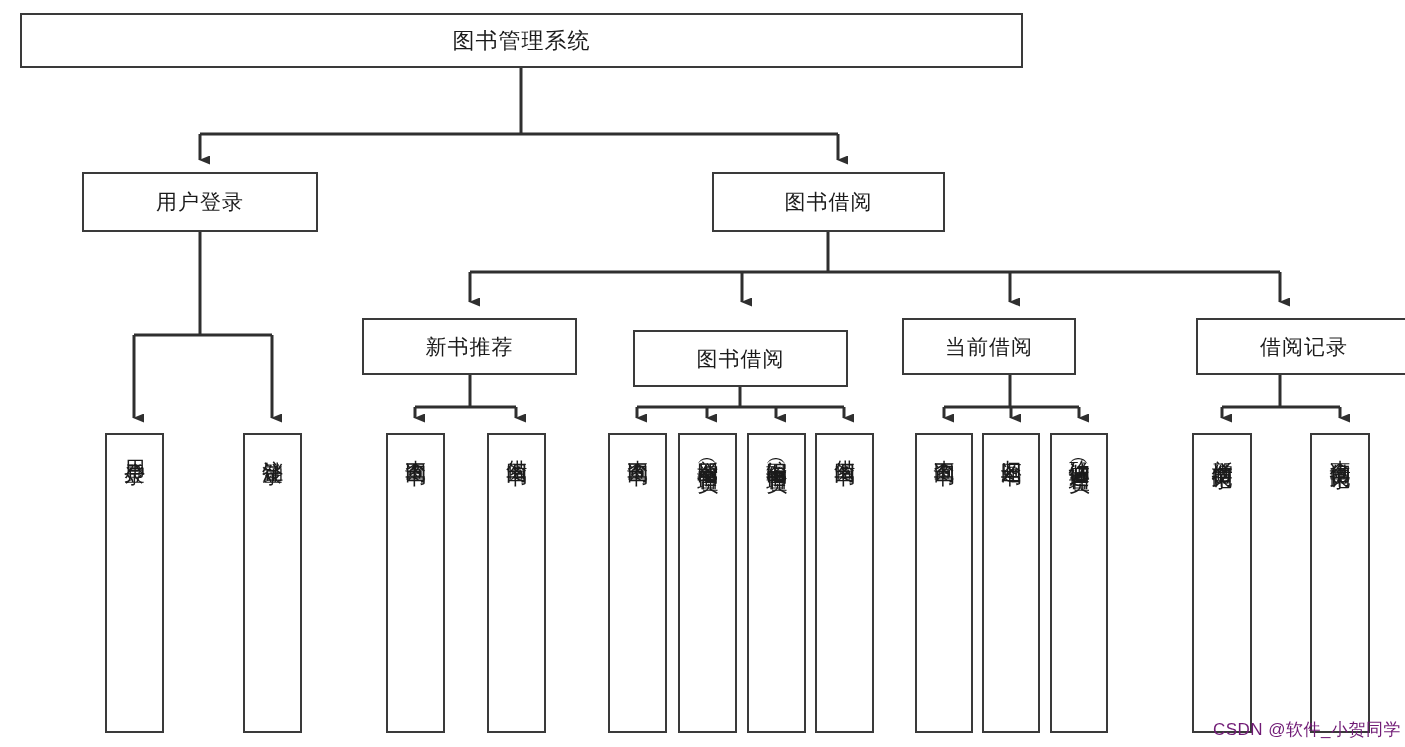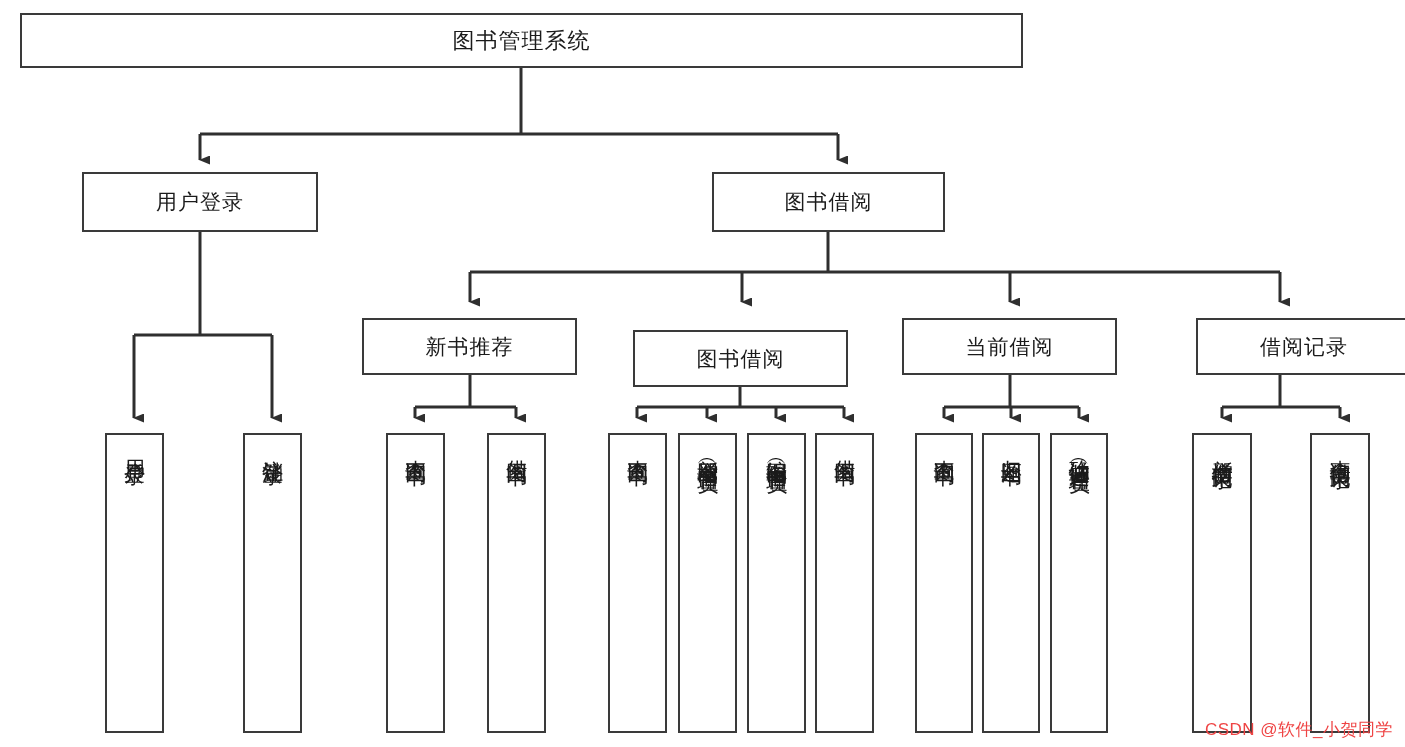--- a/index.html
+++ b/index.html
@@ -10,22 +10,22 @@
 
   .node{position:absolute;box-sizing:border-box;background:#ffffff;
         border:2px solid #3a3a3a;display:flex;align-items:center;
         justify-content:center;color:#1b1b1b;}
   .node.h{font-size:21px;letter-spacing:1px;}
   .node.root{font-size:22px;}
   .node.v{padding-top:8px;align-items:flex-start;}
   .vtext{writing-mode:vertical-rl;text-orientation:upright;
          font-size:21px;line-height:1.16;letter-spacing:2px;
          white-space:nowrap;}
-  .watermark{position:absolute;right:12px;bottom:6px;font-size:17px;
-             color:#ef4444;letter-spacing:.5px;white-space:nowrap;}
+  .watermark{position:absolute;right:4px;bottom:6px;font-size:17px;
+             color:#701a75;letter-spacing:.5px;white-space:nowrap;}
 </style>
 </head>
 <body>
 
 <div id="stage">
 
   <svg id="wires" viewBox="0 0 1405 747" xmlns="http://www.w3.org/2000/svg">
     <defs>
       <marker id="arw" markerWidth="10" markerHeight="11" refX="4.5" refY="10" orient="auto" markerUnits="userSpaceOnUse">
         <path d="M0,0 L9,0 L4.5,11 Z" fill="#2f2f2f"></path>
@@ -85,21 +85,21 @@
   <div class="node h" style="left:712px;top:172px;width:233px;height:60px;">
     <span>图书借阅</span>
   </div>
 
   <div class="node h" style="left:362px;top:318px;width:215px;height:57px;align-items:center;">
     <span>新书推荐</span>
   </div>
   <div class="node h" style="left:633px;top:318px;width:215px;height:57px;margin-top:12px;">
     <span>图书借阅</span>
   </div>
-  <div class="node h" style="left:902px;top:318px;width:215px;height:57px;">
+  <div class="node h" style="left:902px;top:318px;width:174px;height:57px;">
     <span>当前借阅</span>
   </div>
   <div class="node h" style="left:1196px;top:318px;width:216px;height:57px;">
     <span>借阅记录</span>
   </div>
 
   <div class="node v" style="left:105px;top:433px;width:59px;height:300px;">
     <span class="vtext">用户登录</span>
   </div>
   <div class="node v" style="left:243px;top:433px;width:59px;height:300px;">

